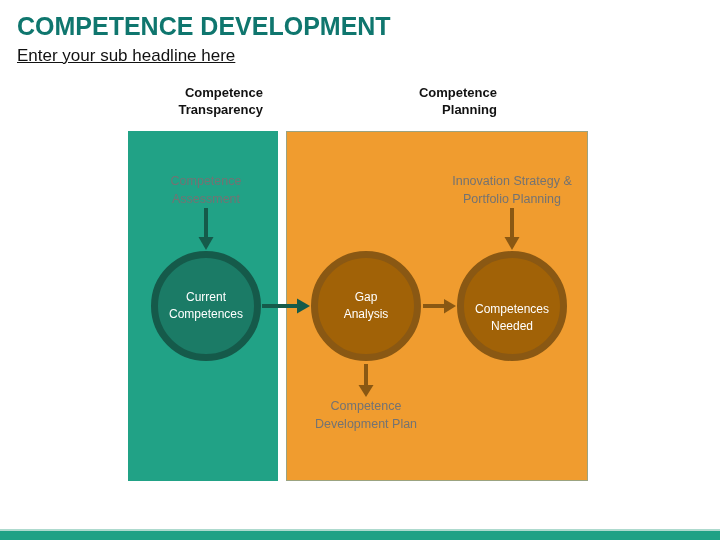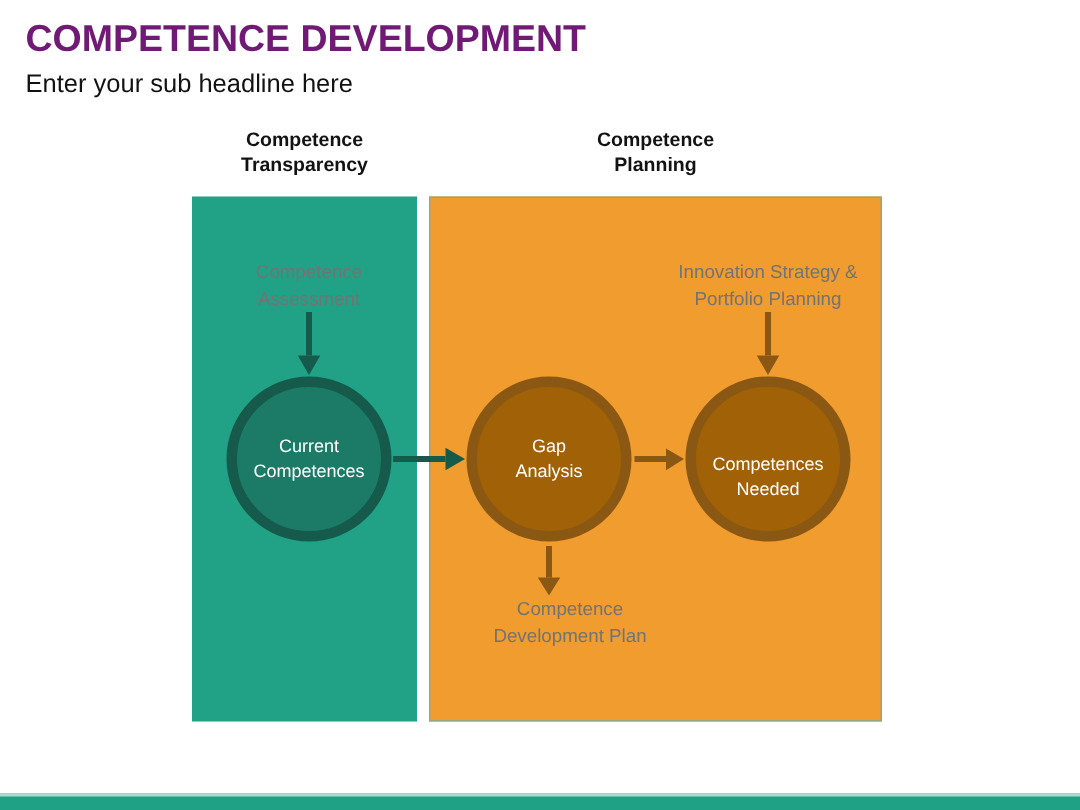--- a/index.html
+++ b/index.html
@@ -16,44 +16,45 @@
     overflow: hidden;
   }
   .title {
     position: absolute;
     left: 17px;
     top: 11px;
     margin: 0;
     font-size: 25px;
     line-height: 30px;
     font-weight: bold;
-    color: #701a75;
+    color: #0f766e;
     letter-spacing: 0px;
     white-space: nowrap;
   }
   .subtitle {
     position: absolute;
     left: 17px;
     top: 44px;
     margin: 0;
     font-size: 17px;
     line-height: 24px;
     font-weight: normal;
     color: #121212;
     white-space: nowrap;
+    text-decoration: underline;
   }
   .col-header {
     position: absolute;
     top: 84px;
     width: 120px;
     font-size: 13px;
     line-height: 17px;
     font-weight: bold;
     color: #121212;
-    text-align: center;
+    text-align: right;
   }
   .col-header.transparency { left: 143px; }
   .col-header.planning    { left: 377px; }
 
   .panel {
     position: absolute;
     top: 131px;
     height: 350px;
   }
   .panel.teal {
@@ -71,21 +72,21 @@
 
   .float-label {
     position: absolute;
     font-size: 12.5px;
     line-height: 18px;
     color: #737373;
     text-align: center;
   }
   .label-assessment { left: 146px; top: 172px; width: 120px; }
   .label-innovation { left: 437px; top: 172px; width: 150px; }
-  .label-devplan    { left: 310px; top: 397px; width: 140px; }
+  .label-devplan    { left: 296px; top: 397px; width: 140px; }
 
   .circle {
     position: absolute;
     top: 251px;
     width: 110px;
     height: 110px;
     border-radius: 50%;
     box-sizing: border-box;
     display: flex;
     align-items: center;

